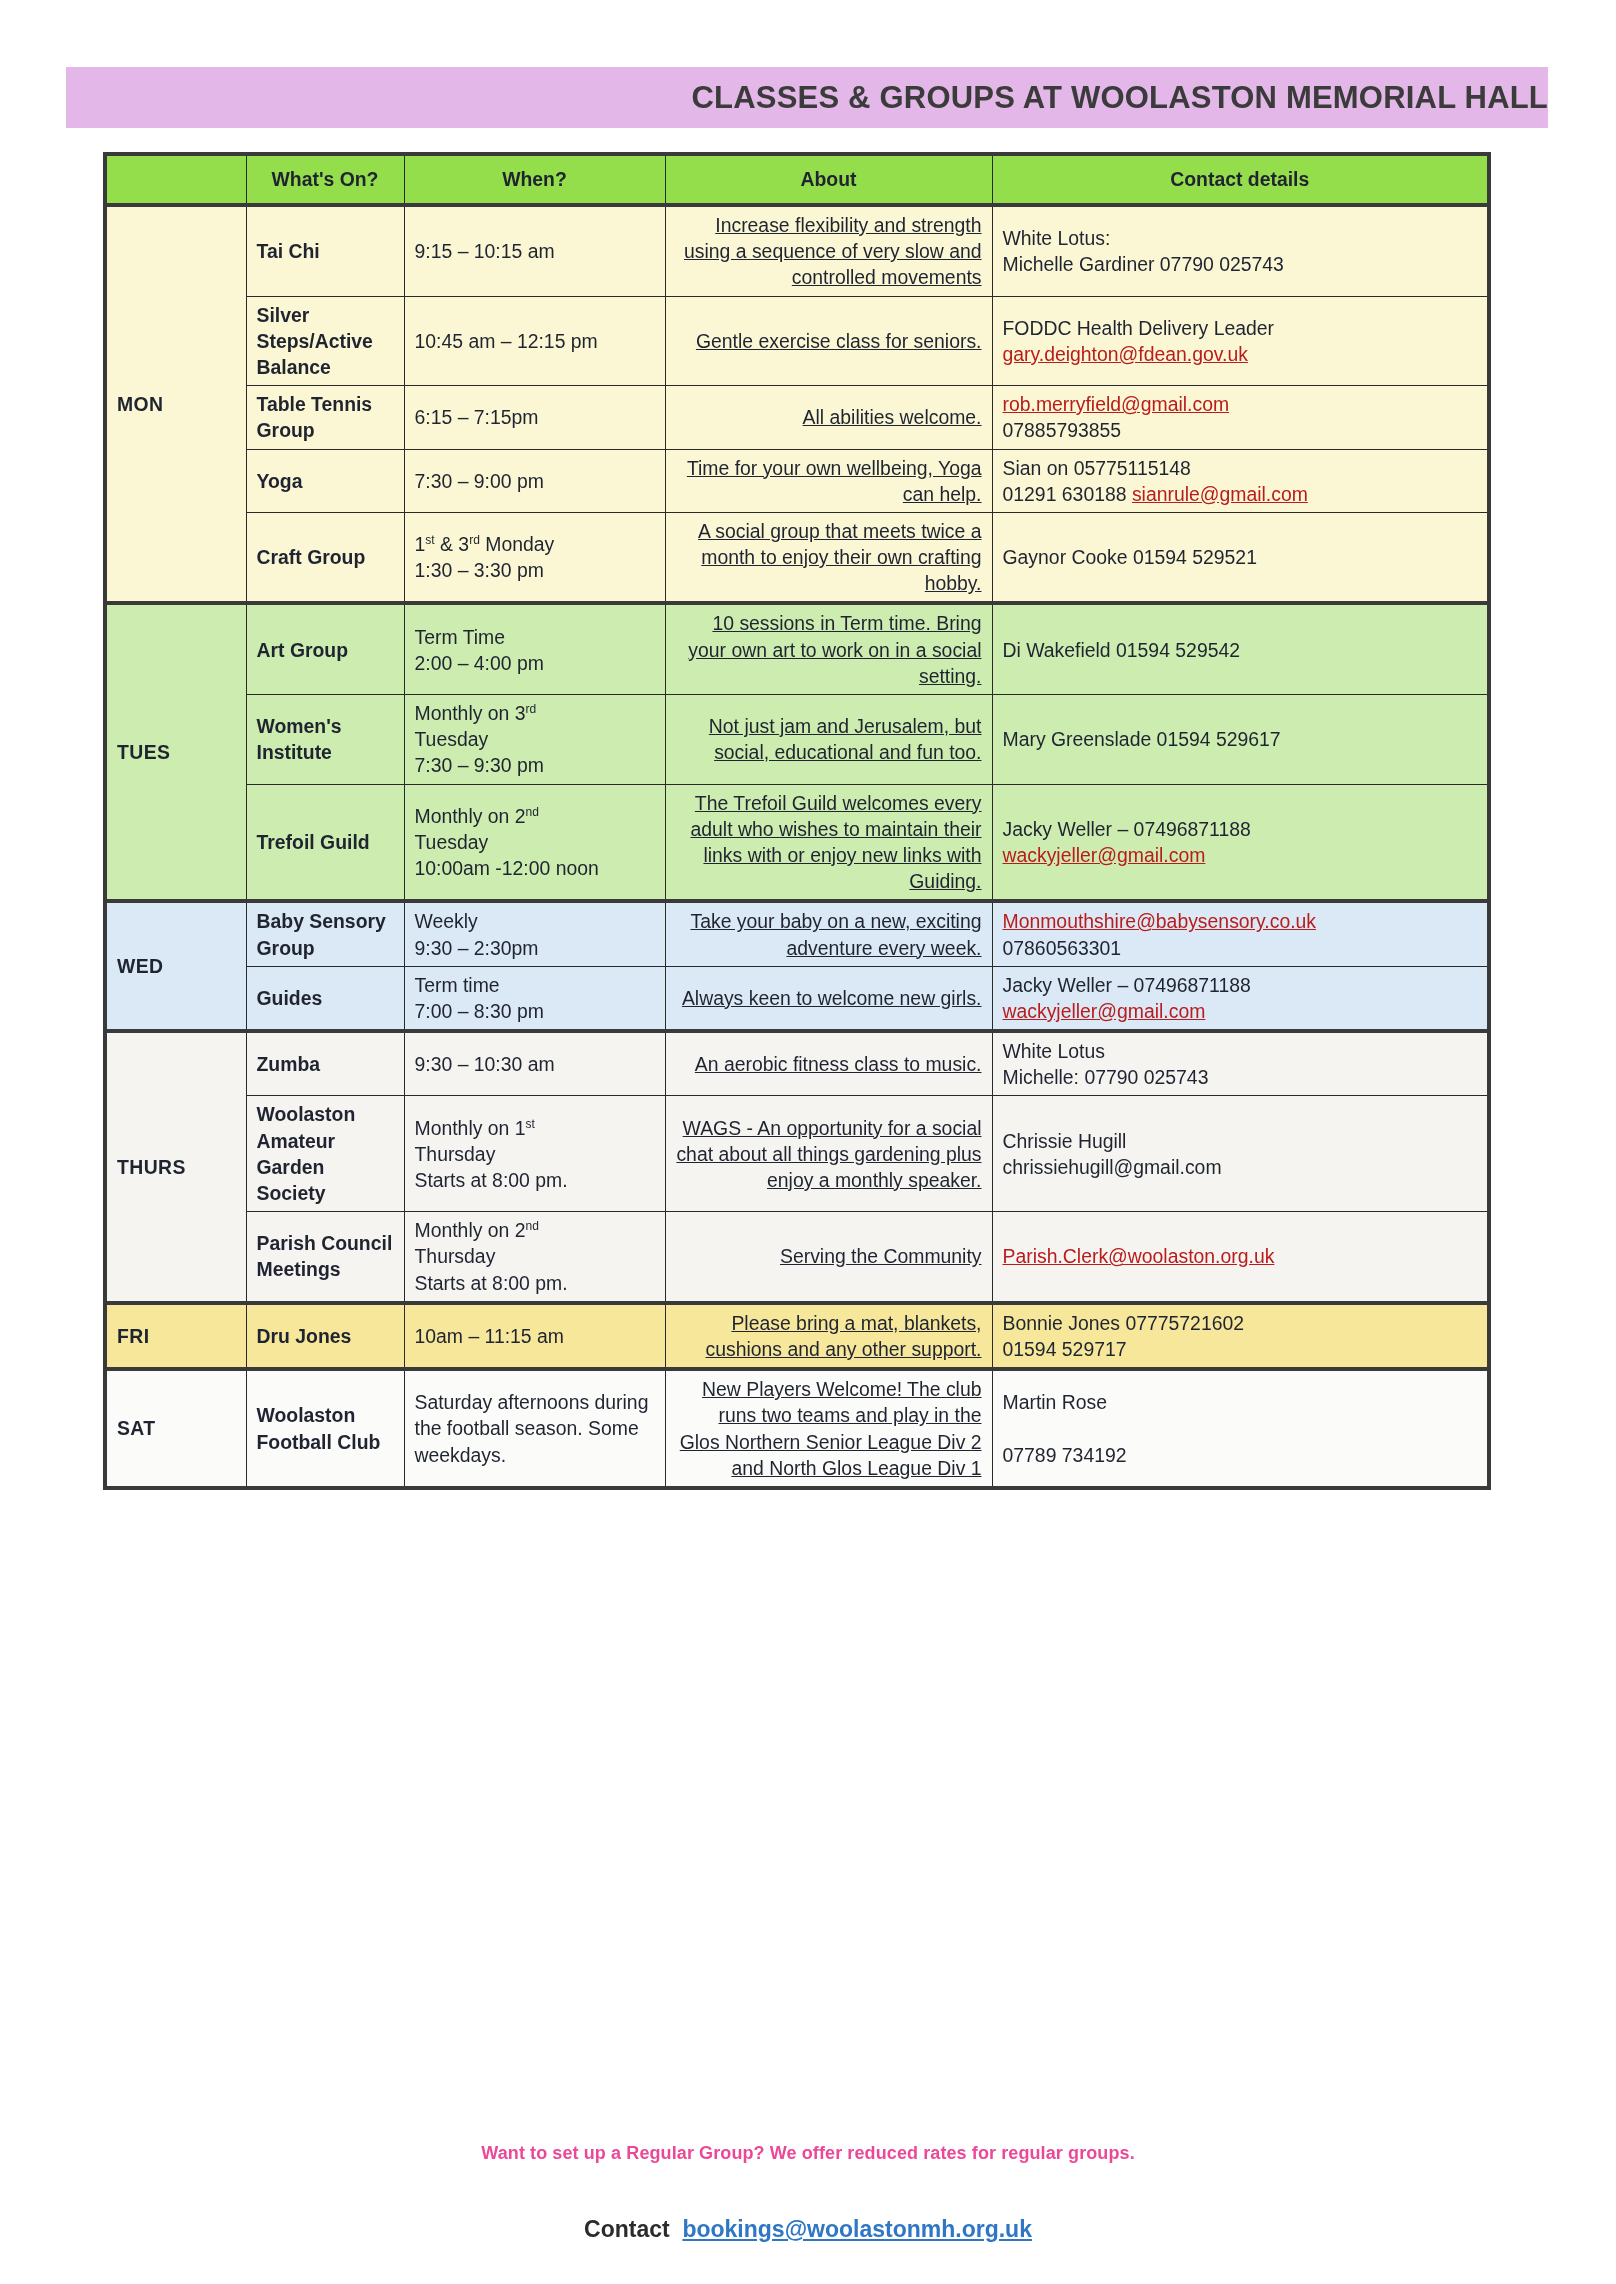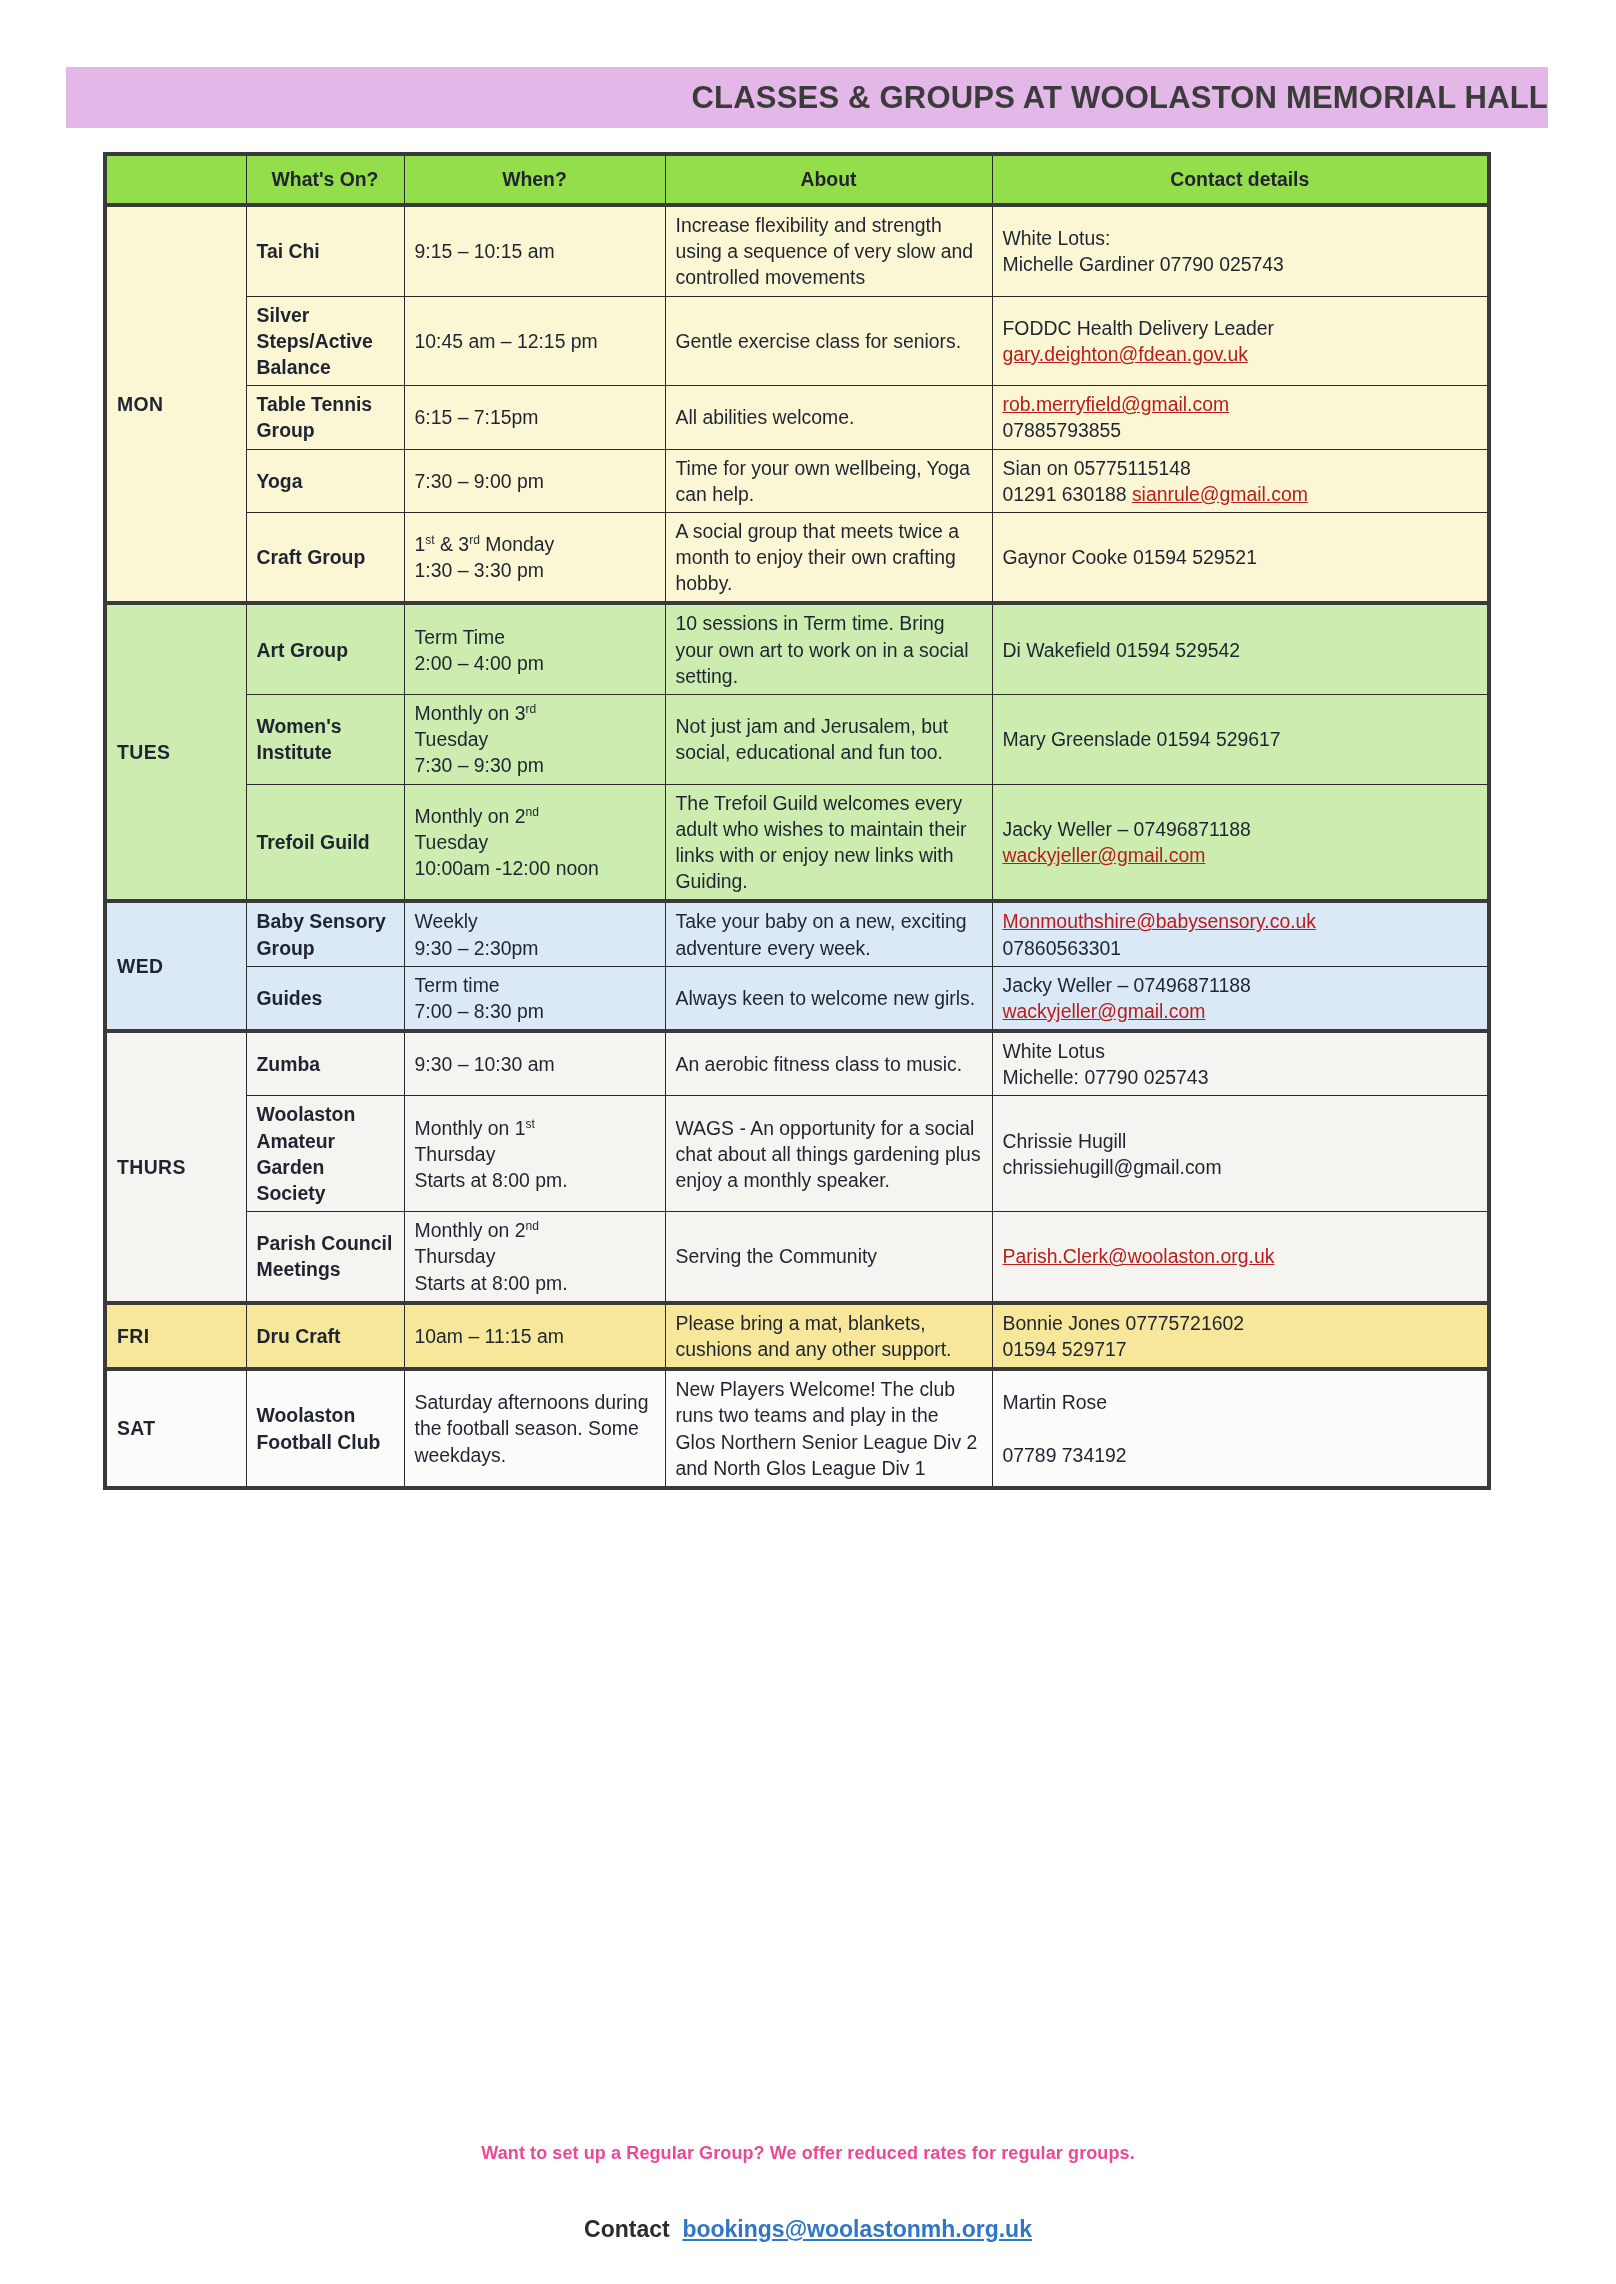--- a/index.html
+++ b/index.html
@@ -99,21 +99,21 @@
     padding-left: 11.8px;
     letter-spacing: 0.4px;
   }
   td.what-cell {
     color: #ef5d73;
     font-weight: bold;
     font-size: 19.4px;
     line-height: 1.28;
   }
   td.when-cell  { text-align: left; }
-  td.about-cell { text-align: left; }
+  td.about-cell { text-align: right; text-decoration: underline; }
   td.contact-cell { text-align: left; }
 
   .link {
     color: #b91c1c;
     text-decoration: underline;
   }
 
   sup { font-size: 0.62em; vertical-align: super; line-height: 0; }
 
   
@@ -294,21 +294,21 @@
           <tr class="band-thurs">
             <td class="what-cell">Parish Council Meetings</td>
             <td class="when-cell">Monthly on 2<sup>nd</sup><br>Thursday<br>Starts at 8:00 pm.</td>
             <td class="about-cell">Serving the Community</td>
             <td class="contact-cell">
               <div><a class="link" href="#">Parish.Clerk@woolaston.org.uk</a></div>
             </td>
           </tr>
           <tr class="band-fri group-start">
             <td class="day-cell" rowspan="1">FRI</td>
-            <td class="what-cell">Dru Craft</td>
+            <td class="what-cell">Dru Jones</td>
             <td class="when-cell">10am – 11:15 am</td>
             <td class="about-cell">Please bring a mat, blankets, cushions and any other support.</td>
             <td class="contact-cell">
               <div><span>Bonnie Jones 07775721602</span></div>
               <div><span>01594 529717</span></div>
             </td>
           </tr>
           <tr class="band-sat group-start last-row">
             <td class="day-cell" rowspan="1">SAT</td>
             <td class="what-cell">Woolaston Football Club</td>

